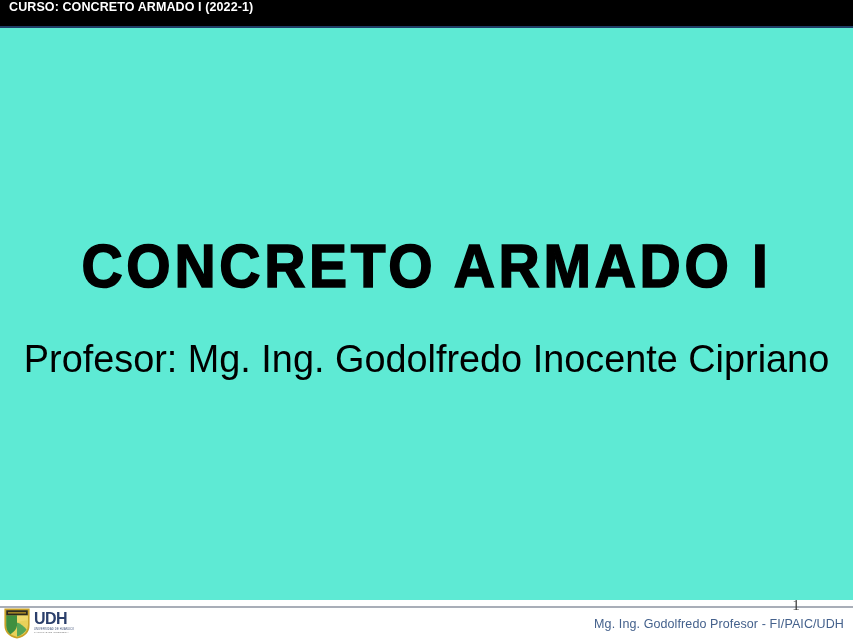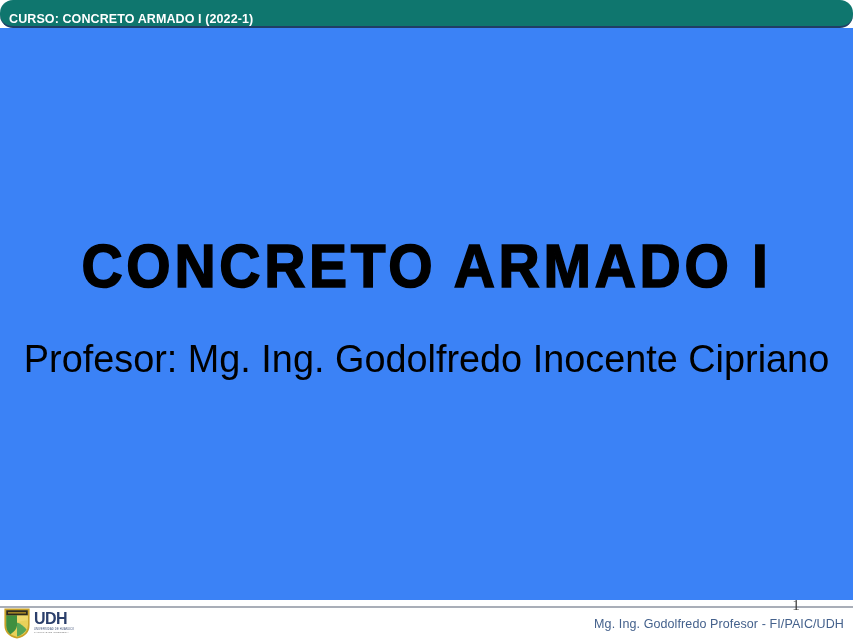--- a/index.html
+++ b/index.html
@@ -15,45 +15,44 @@
     position: relative;
   }
 
   
   .header-bar {
     position: absolute;
     left: 0;
     top: 0;
     width: 853px;
     height: 28px;
-    background: #0f766e;
+    background: #000000;
     border-bottom: 2px solid #1F3E66;
     box-sizing: border-box;
     display: flex;
-    align-items: flex-end;
-    border-radius: 13px;
+    align-items: flex-start;
   }
   .header-title {
     color: #ffffff;
     font-size: 12.5px;
     font-weight: bold;
     letter-spacing: 0.1px;
     margin-left: 9px;
     white-space: nowrap;
     font-family: "Liberation Sans", sans-serif;
   }
 
   
   .slide-body {
     position: absolute;
     left: 0;
     top: 28px;
     width: 853px;
     height: 572px;
-    background: #3b82f6;
+    background: #5eead4;
   }
 
   .title-block {
     position: absolute;
     left: 0;
     top: 0;
     width: 853px;
     text-align: center;
   }
 

